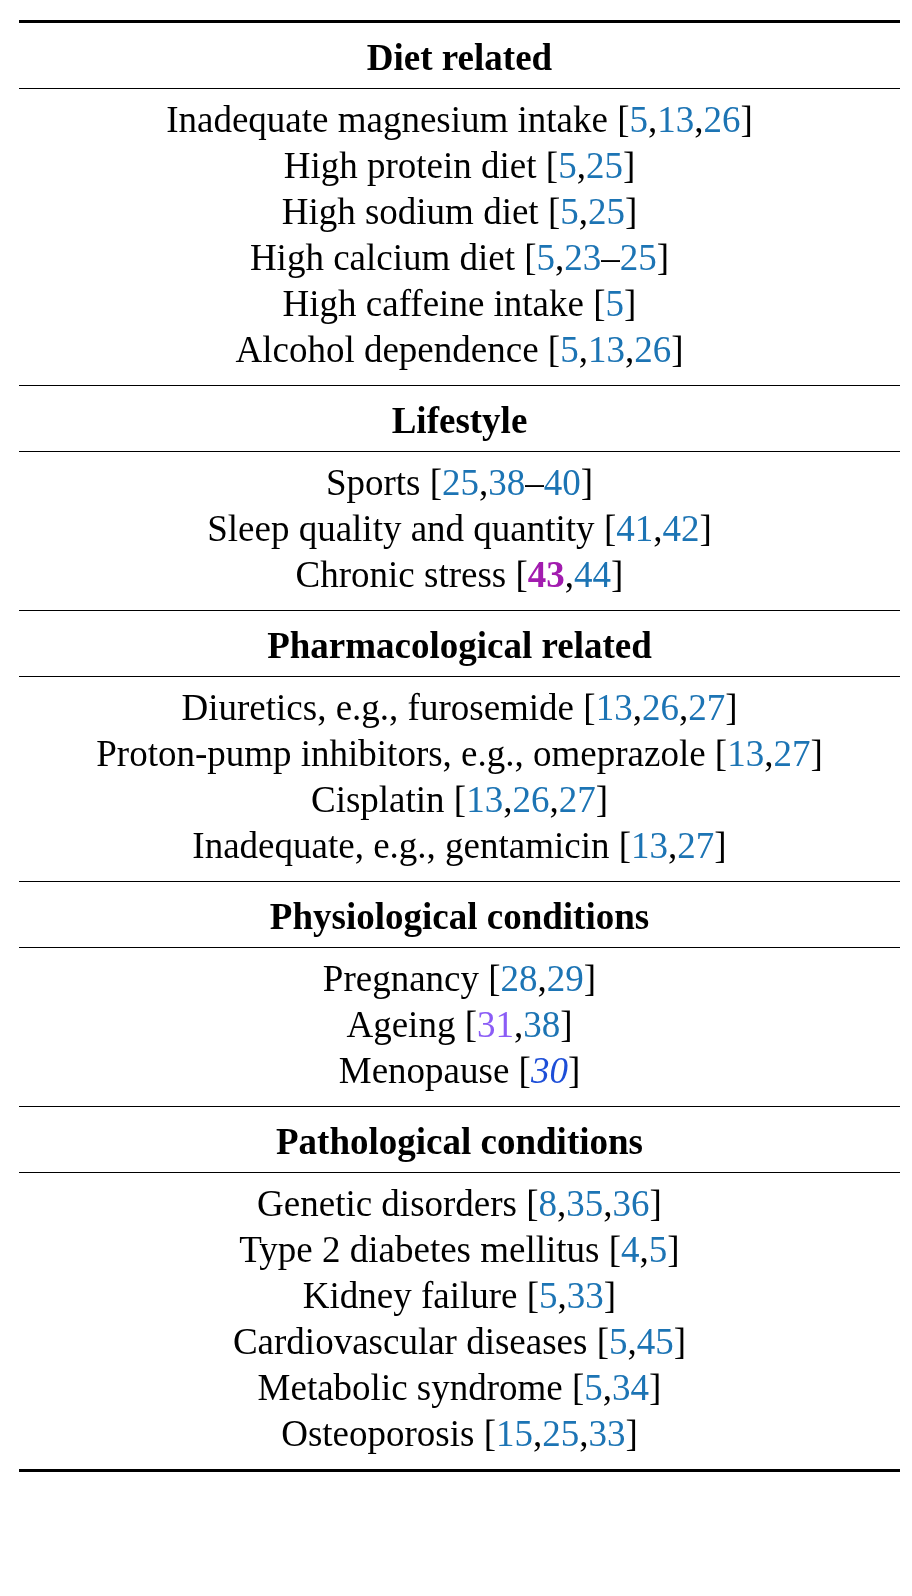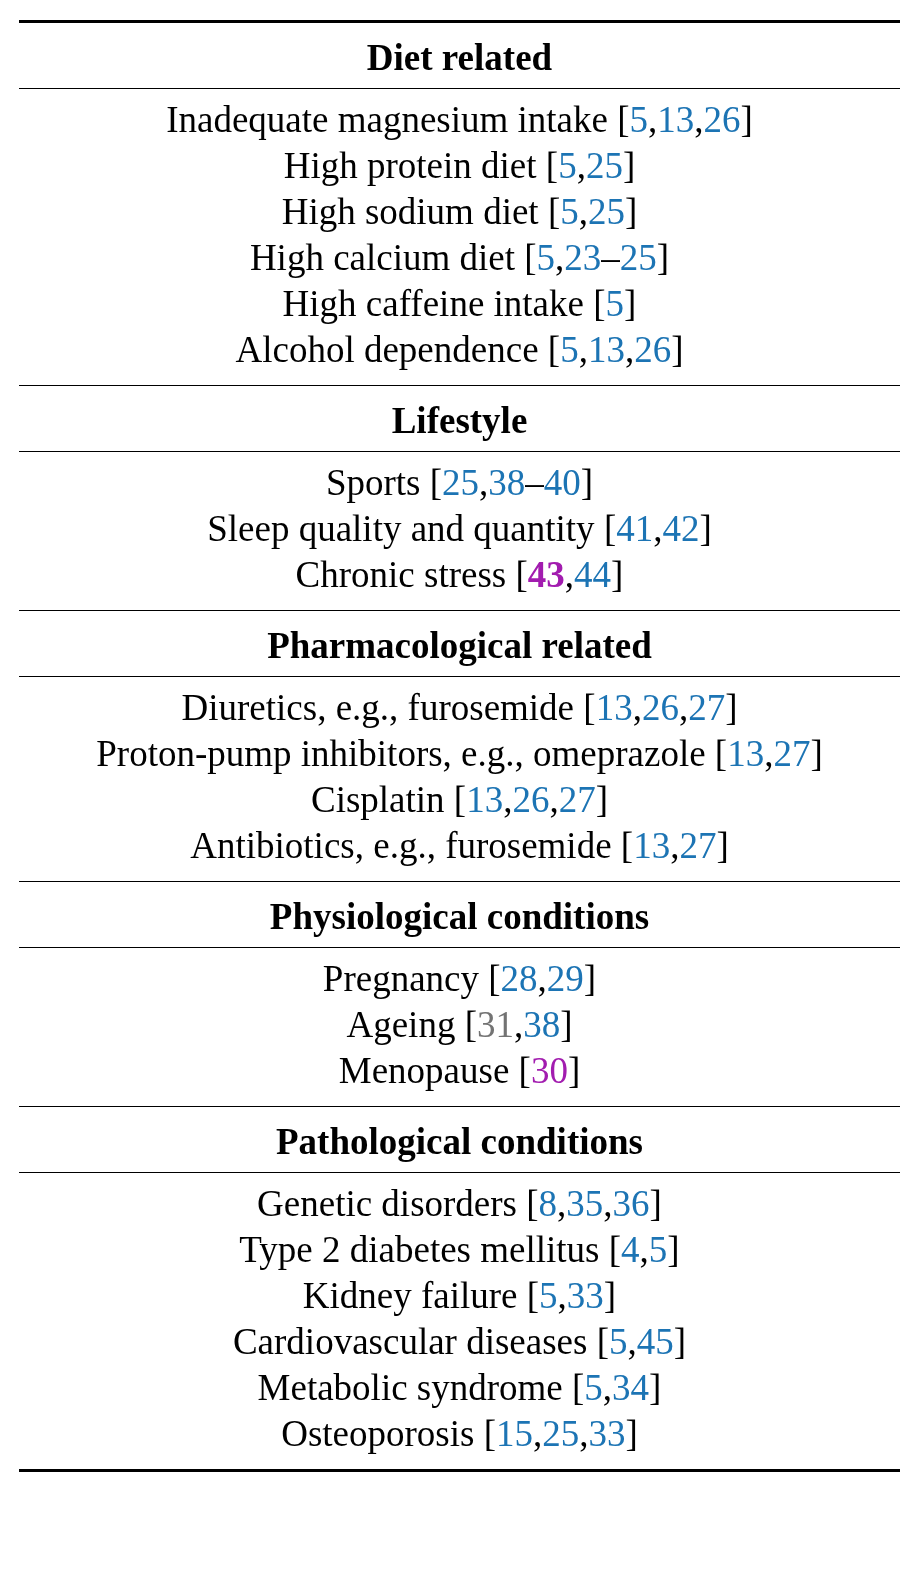--- a/index.html
+++ b/index.html
@@ -78,29 +78,29 @@
         <div class="row"><span>Sleep quality and quantity</span> <span><span class="punct">[</span><a class="ref" style="color: rgb(28, 116, 180); text-decoration: none;">41</a><span class="punct">,</span><a class="ref" style="color: rgb(28, 116, 180); text-decoration: none;">42</a><span class="punct">]</span></span></div>
         <div class="row"><span>Chronic stress</span> <span><span class="punct">[</span><a class="ref" style="color: #a21caf; text-decoration: none; font-weight: bold;">43</a><span class="punct">,</span><a class="ref" style="color: rgb(28, 116, 180); text-decoration: none;">44</a><span class="punct">]</span></span></div>
       </div>
     </div>
     <div class="section">
       <div class="section-header">Pharmacological related</div>
       <div class="section-body">
         <div class="row"><span>Diuretics, e.g., furosemide</span> <span><span class="punct">[</span><a class="ref" style="color: rgb(28, 116, 180); text-decoration: none;">13</a><span class="punct">,</span><a class="ref" style="color: rgb(28, 116, 180); text-decoration: none;">26</a><span class="punct">,</span><a class="ref" style="color: rgb(28, 116, 180); text-decoration: none;">27</a><span class="punct">]</span></span></div>
         <div class="row"><span>Proton-pump inhibitors, e.g., omeprazole</span> <span><span class="punct">[</span><a class="ref" style="color: rgb(28, 116, 180); text-decoration: none;">13</a><span class="punct">,</span><a class="ref" style="color: rgb(28, 116, 180); text-decoration: none;">27</a><span class="punct">]</span></span></div>
         <div class="row"><span>Cisplatin</span> <span><span class="punct">[</span><a class="ref" style="color: rgb(28, 116, 180); text-decoration: none;">13</a><span class="punct">,</span><a class="ref" style="color: rgb(28, 116, 180); text-decoration: none;">26</a><span class="punct">,</span><a class="ref" style="color: rgb(28, 116, 180); text-decoration: none;">27</a><span class="punct">]</span></span></div>
-        <div class="row"><span>Antibiotics, e.g., furosemide</span> <span><span class="punct">[</span><a class="ref" style="color: rgb(28, 116, 180); text-decoration: none;">13</a><span class="punct">,</span><a class="ref" style="color: rgb(28, 116, 180); text-decoration: none;">27</a><span class="punct">]</span></span></div>
+        <div class="row"><span>Inadequate, e.g., gentamicin</span> <span><span class="punct">[</span><a class="ref" style="color: rgb(28, 116, 180); text-decoration: none;">13</a><span class="punct">,</span><a class="ref" style="color: rgb(28, 116, 180); text-decoration: none;">27</a><span class="punct">]</span></span></div>
       </div>
     </div>
     <div class="section">
       <div class="section-header">Physiological conditions</div>
       <div class="section-body">
         <div class="row"><span>Pregnancy</span> <span><span class="punct">[</span><a class="ref" style="color: rgb(28, 116, 180); text-decoration: none;">28</a><span class="punct">,</span><a class="ref" style="color: rgb(28, 116, 180); text-decoration: none;">29</a><span class="punct">]</span></span></div>
-        <div class="row"><span>Ageing</span> <span><span class="punct">[</span><a class="ref" style="color: #737373; text-decoration: none;">31</a><span class="punct">,</span><a class="ref" style="color: rgb(28, 116, 180); text-decoration: none;">38</a><span class="punct">]</span></span></div>
-        <div class="row"><span>Menopause</span> <span><span class="punct">[</span><a class="ref" style="color: #a21caf; text-decoration: none;">30</a><span class="punct">]</span></span></div>
+        <div class="row"><span>Ageing</span> <span><span class="punct">[</span><a class="ref" style="color: #8b5cf6; text-decoration: none;">31</a><span class="punct">,</span><a class="ref" style="color: rgb(28, 116, 180); text-decoration: none;">38</a><span class="punct">]</span></span></div>
+        <div class="row"><span>Menopause</span> <span><span class="punct">[</span><a class="ref" style="color: #1d4ed8; text-decoration: none; font-style: italic;">30</a><span class="punct">]</span></span></div>
       </div>
     </div>
     <div class="section">
       <div class="section-header">Pathological conditions</div>
       <div class="section-body">
         <div class="row"><span>Genetic disorders</span> <span><span class="punct">[</span><a class="ref" style="color: rgb(28, 116, 180); text-decoration: none;">8</a><span class="punct">,</span><a class="ref" style="color: rgb(28, 116, 180); text-decoration: none;">35</a><span class="punct">,</span><a class="ref" style="color: rgb(28, 116, 180); text-decoration: none;">36</a><span class="punct">]</span></span></div>
         <div class="row"><span>Type 2 diabetes mellitus</span> <span><span class="punct">[</span><a class="ref" style="color: rgb(28, 116, 180); text-decoration: none;">4</a><span class="punct">,</span><a class="ref" style="color: rgb(28, 116, 180); text-decoration: none;">5</a><span class="punct">]</span></span></div>
         <div class="row"><span>Kidney failure</span> <span><span class="punct">[</span><a class="ref" style="color: rgb(28, 116, 180); text-decoration: none;">5</a><span class="punct">,</span><a class="ref" style="color: rgb(28, 116, 180); text-decoration: none;">33</a><span class="punct">]</span></span></div>
         <div class="row"><span>Cardiovascular diseases</span> <span><span class="punct">[</span><a class="ref" style="color: rgb(28, 116, 180); text-decoration: none;">5</a><span class="punct">,</span><a class="ref" style="color: rgb(28, 116, 180); text-decoration: none;">45</a><span class="punct">]</span></span></div>
         <div class="row"><span>Metabolic syndrome</span> <span><span class="punct">[</span><a class="ref" style="color: rgb(28, 116, 180); text-decoration: none;">5</a><span class="punct">,</span><a class="ref" style="color: rgb(28, 116, 180); text-decoration: none; text-align: right;">34</a><span class="punct">]</span></span></div>

